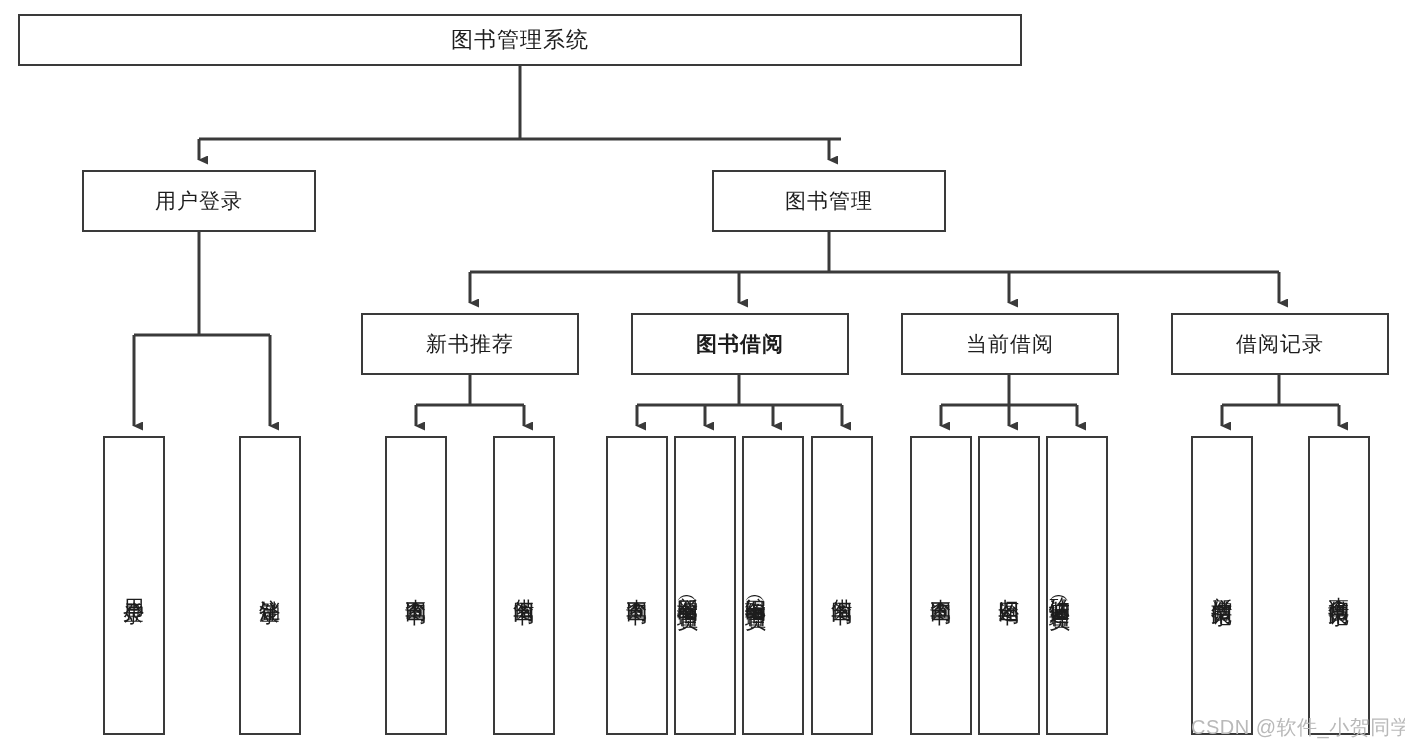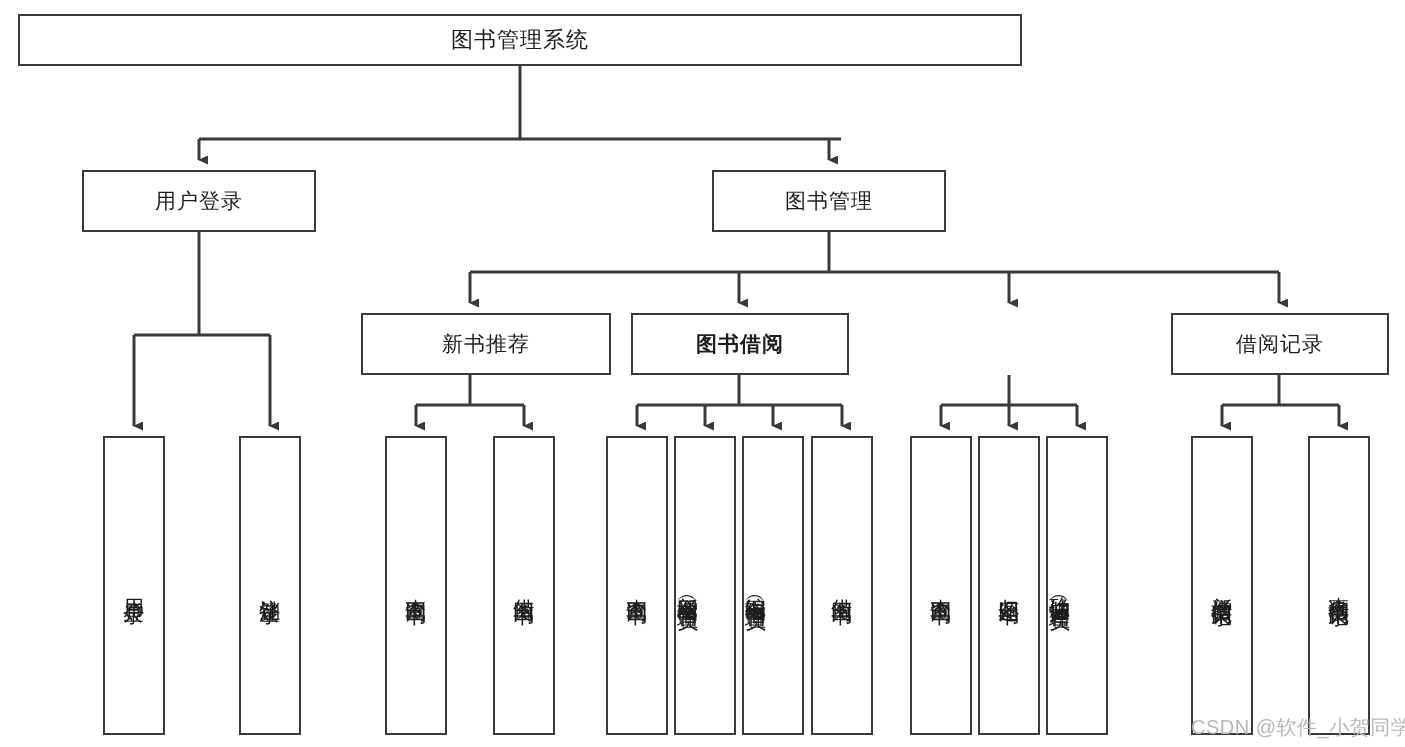--- a/index.html
+++ b/index.html
@@ -130,26 +130,29 @@
     <span class="node-label">图书管理系统</span>
   </div>
 
   <div class="node node-h" style="left:82px; top:170px; width:234px; height:62px;">
     <span class="node-label">用户登录</span>
   </div>
   <div class="node node-h" style="left:712px; top:170px; width:234px; height:62px;text-align:center;">
     <span class="node-label">图书管理</span>
   </div>
 
-  <div class="node node-h" style="left:361px; top:313px; width:250px; height:62px;">
+  <div class="node node-h" style="left:361px; top:313px; width:218px; height:62px;">
     <span class="node-label">新书推荐</span>
   </div>
   <div class="node node-h" style="left:631px; top:313px; width:218px; height:62px;font-weight:bold;">
     <span class="node-label">图书借阅</span>
   </div>
+  <div class="node node-h" style="left:901px; top:313px; width:218px; height:62px;">
+    <span class="node-label">当前借阅</span>
+  </div>
   <div class="node node-h" style="left:1171px; top:313px; width:218px; height:62px;">
     <span class="node-label">借阅记录</span>
   </div>
 
   <div class="node node-v v-center" style="left:103px; top:436px; width:62px; height:299px;">
     <span class="node-label">用户登录</span>
   </div>
   <div class="node node-v v-center" style="left:239px; top:436px; width:62px; height:299px;">
     <span class="node-label">注销登录</span>
   </div>

